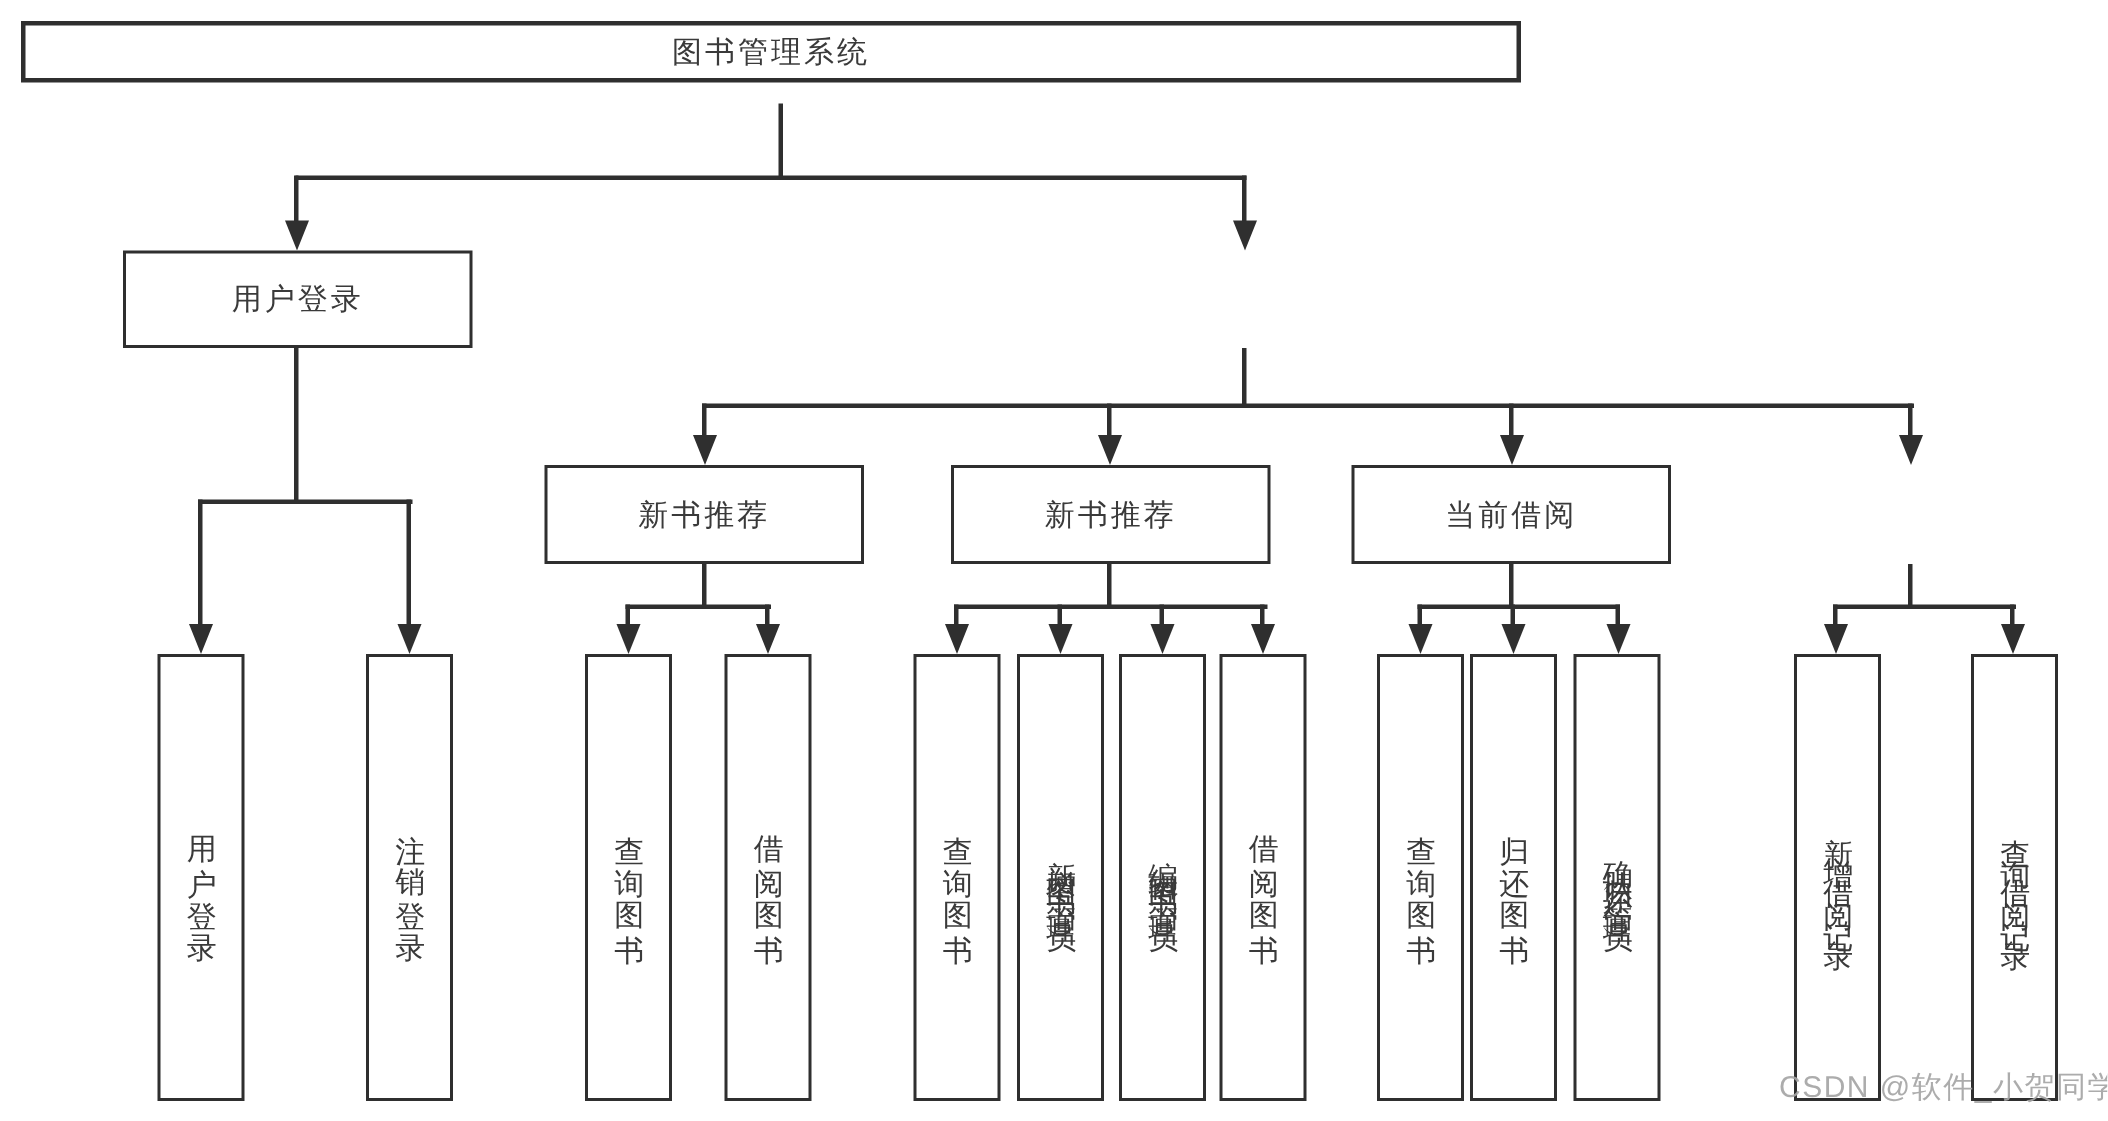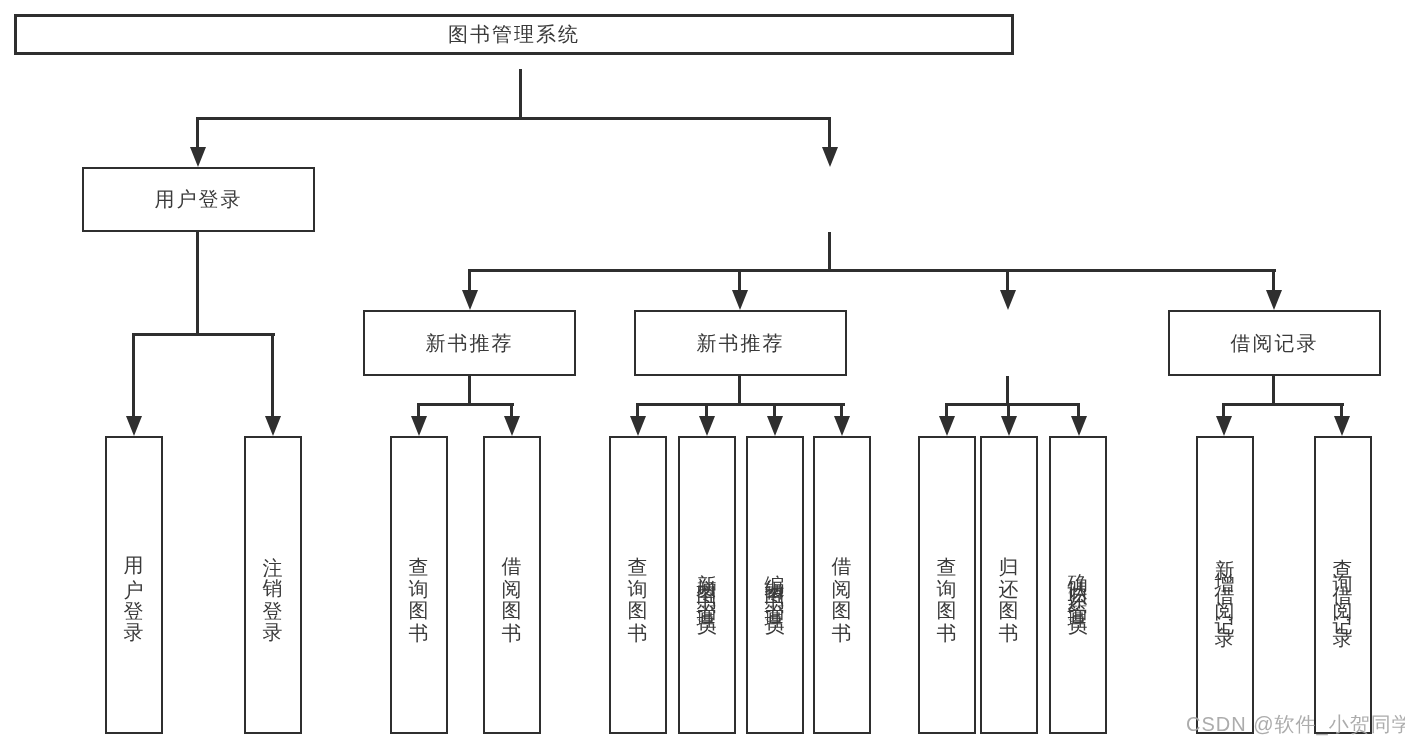--- a/index.html
+++ b/index.html
@@ -42,22 +42,22 @@
   <div class="node" style="left:82px;top:167px;width:233px;height:65px">
     <span>用户登录</span>
   </div>
 
   <div class="node" style="left:363px;top:310px;width:213px;height:66px">
     <span>新书推荐</span>
   </div>
   <div class="node" style="left:634px;top:310px;width:213px;height:66px">
     <span>新书推荐</span>
   </div>
-  <div class="node" style="left:1168px;top:310px;width:213px;height:66px">
-    <span>借阅记录</span>
+  <div class="node" style="left:901px;top:310px;width:213px;height:66px">
+    <span>当前借阅</span>
   </div>
 
   <div class="node leaf" style="left:105px;top:436px;width:58px;height:298px">
     <span class="vtext" style="letter-spacing: 22px;">用户登录</span>
   </div>
   <div class="node leaf" style="left:244px;top:436px;width:58px;height:298px">
     <span class="vtext" style="letter-spacing: 22px;">注销登录</span>
   </div>
 
   <div class="node leaf" style="left:390px;top:436px;width:58px;height:298px">

